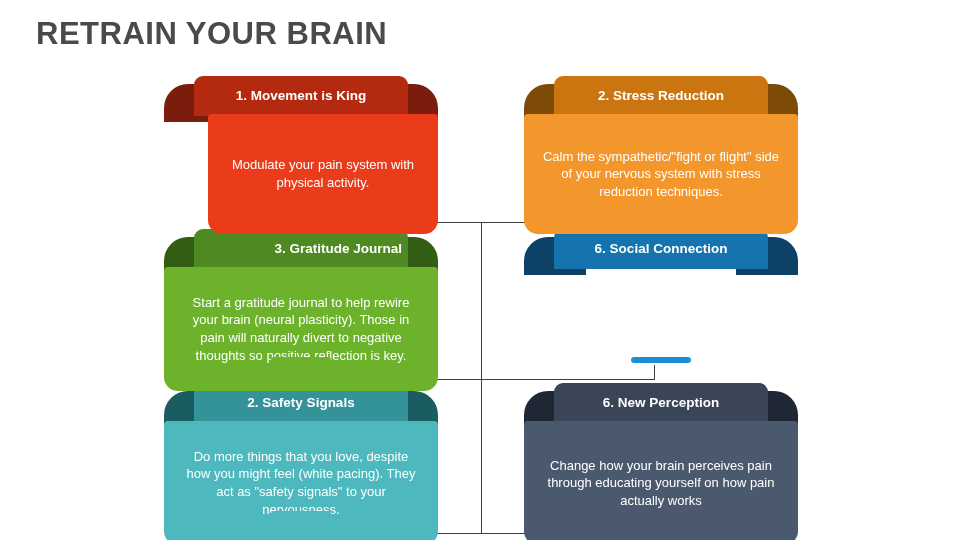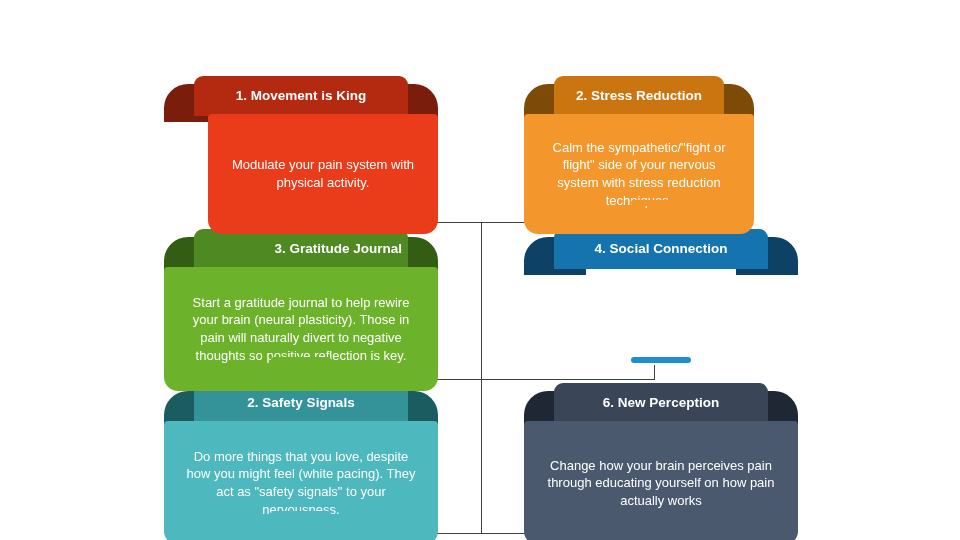--- a/index.html
+++ b/index.html
@@ -90,20 +90,21 @@
     left:50%;
     transform:translateX(-50%);
     z-index:5;
   }
 </style>
 </head>
 <body>
 
 <div id="stage">
 
+  <div id="page-title">RETRAIN YOUR BRAIN</div>
 
   <div id="connector-layer">
       <div class="conn conn-v" style="left: 294px; top: 208px; height: 15px; background: rgb(63, 63, 63);"></div>
       <div class="conn conn-v" style="left: 654px; top: 208px; height: 15px; background: rgb(63, 63, 63);"></div>
       <div class="conn conn-h" style="left: 294px; top: 222px; width: 361px; background: rgb(63, 63, 63);"></div>
       <div class="conn conn-v" style="left: 294px; top: 365px; height: 15px; background: rgb(63, 63, 63);"></div>
       <div class="conn conn-v" style="left: 654px; top: 365px; height: 15px; background: rgb(63, 63, 63);"></div>
       <div class="conn conn-h" style="left: 294px; top: 379px; width: 361px; background: rgb(63, 63, 63);"></div>
       <div class="conn conn-v" style="left: 294px; top: 519px; height: 15px; background: rgb(63, 63, 63);"></div>
       <div class="conn conn-v" style="left: 654px; top: 519px; height: 15px; background: rgb(63, 63, 63);"></div>
@@ -118,21 +119,21 @@
         <div class="wing right" style="--wc: #7b1d0c;">
           <div style="position: absolute; width: 124px; height: 76px; border-radius: 24px; background: rgb(123, 29, 12); top: 0px; right: 0px;"></div>
         </div>
         <div class="tab" style="background: rgb(179, 42, 17);">
           <div class="tab-label">1. Movement is King</div>
         </div>
         <div class="body" style="background: rgb(234, 59, 27); height: 120px; margin-left: 44px;">
           <div class="body-text">Modulate your pain system with physical activity.</div>
         </div>
       </div>
-      <div class="card" style="left: 524px; top: 76px; width: 230px; height: 158px;">
+      <div class="card" style="left: 524px; top: 76px; width: 274px; height: 158px;">
         <div class="wing left" style="--wc: #7d4a08;">
           <div style="position: absolute; width: 124px; height: 76px; border-radius: 24px; background: rgb(125, 74, 8); top: 0px; left: 0px;"></div>
         </div>
         <div class="wing right" style="--wc: #7d4a08;">
           <div style="position: absolute; width: 124px; height: 76px; border-radius: 24px; background: rgb(125, 74, 8); top: 0px; right: 0px;"></div>
         </div>
         <div class="tab" style="background: rgb(203, 117, 16);">
           <div class="tab-label">2. Stress Reduction</div>
         </div>
         <div class="body" style="background: rgb(243, 150, 44); height: 120px;">
@@ -154,21 +155,21 @@
         </div>
       </div>
       <div class="card" style="left: 524px; top: 229px; width: 274px; height: 162px;">
         <div class="wing left" style="--wc: #0d4266;">
           <div style="position: absolute; width: 124px; height: 76px; border-radius: 24px; background: rgb(13, 66, 102); top: 0px; left: 0px;"></div>
         </div>
         <div class="wing right" style="--wc: #0d4266;">
           <div style="position: absolute; width: 124px; height: 76px; border-radius: 24px; background: rgb(13, 66, 102); top: 0px; right: 0px;"></div>
         </div>
         <div class="tab" style="background: rgb(21, 115, 173);">
-          <div class="tab-label">4. Social Connection</div>
+          <div class="tab-label">6. Social Connection</div>
         </div>
       </div>
       <div class="card" style="left: 164px; top: 383px; width: 274px; height: 162px;">
         <div class="wing left" style="--wc: #1b5c60;">
           <div style="position: absolute; width: 124px; height: 76px; border-radius: 24px; background: rgb(27, 92, 96); top: 0px; left: 0px;"></div>
         </div>
         <div class="wing right" style="--wc: #1b5c60;">
           <div style="position: absolute; width: 124px; height: 76px; border-radius: 24px; background: rgb(27, 92, 96); top: 0px; right: 0px;"></div>
         </div>
         <div class="tab" style="background: rgb(51, 147, 153);">

